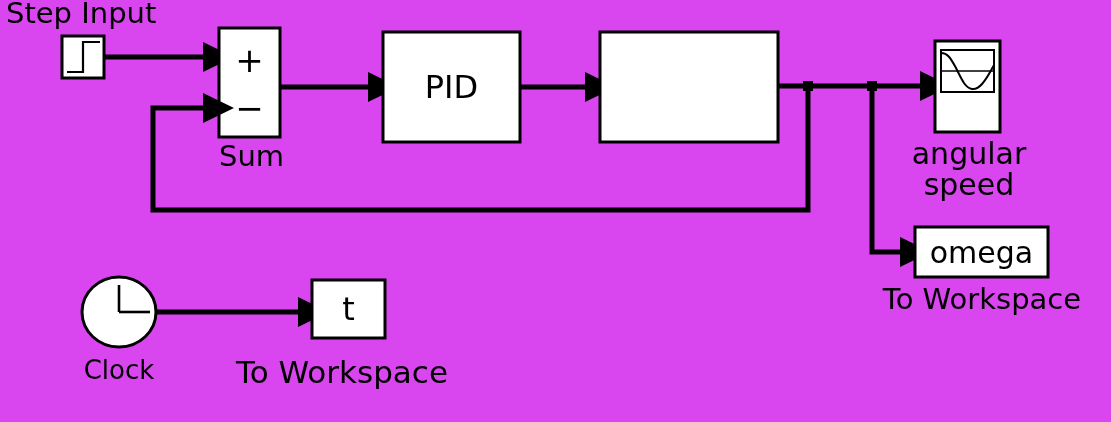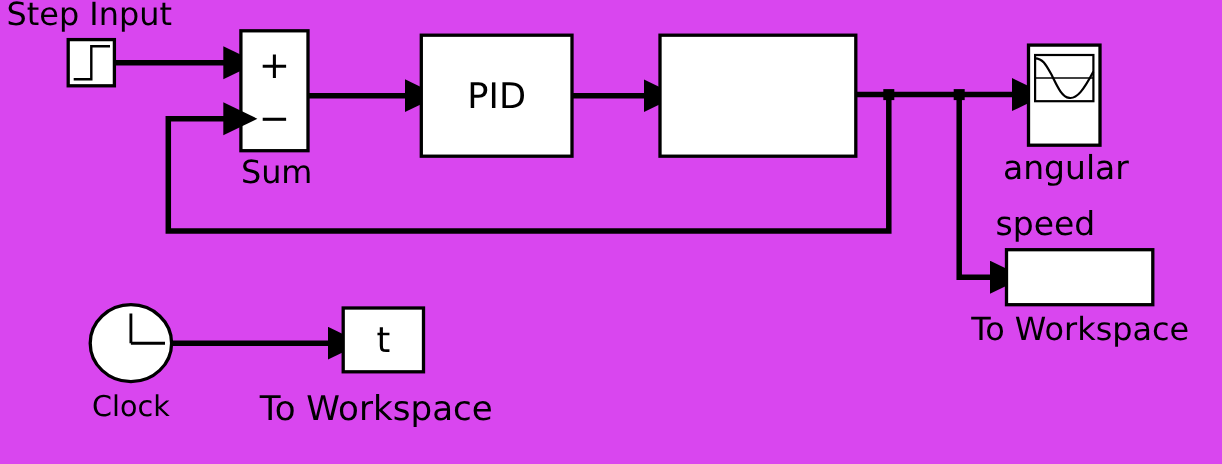--- a/index.html
+++ b/index.html
@@ -138,22 +138,23 @@
   <div class="sign" style="left:219px; top:40px; width:61px; font-size:34px;">+</div>
 
   <div class="sign" style="left:219px; top:88px; width:61px; font-size:34px;">−</div>
 
   <div class="lbl" style="left:219px; top:141px; width:61px; font-size:29px;">Sum</div>
 
   <div class="blk-text" style="left:383px; top:32px; width:137px; height:110px; font-size:32px;">PID</div>
 
 
   <div class="lbl" style="left:905px; top:138px; width:128px; text-align:center; font-size:30px;">angular</div>
-  <div class="lbl" style="left:905px; top:169px; width:128px; font-size:30px;margin-top:20px;">speed</div>
+  <div class="lbl" style="left:905px; top:169px; width:128px; text-align:center; font-size:30px;">speed</div>
 
+  <div class="blk-text" style="left:915px; top:227px; width:133px; height:50px; font-size:30px;">omega</div>
 
   <div class="lbl" style="left:868px; top:284px; width:228px; text-align:center; font-size:29px;">To Workspace</div>
 
   <div class="lbl" style="left:56px; top:356px; width:126px; text-align:center; font-size:26px;">Clock</div>
 
   <div class="blk-text" style="left:312px; top:280px; width:73px; height:58px; font-size:32px;">t</div>
 
   <div class="lbl" style="left:224px; top:356px; width:236px; text-align:center; font-size:31px;">To Workspace</div>
 
 </div>

